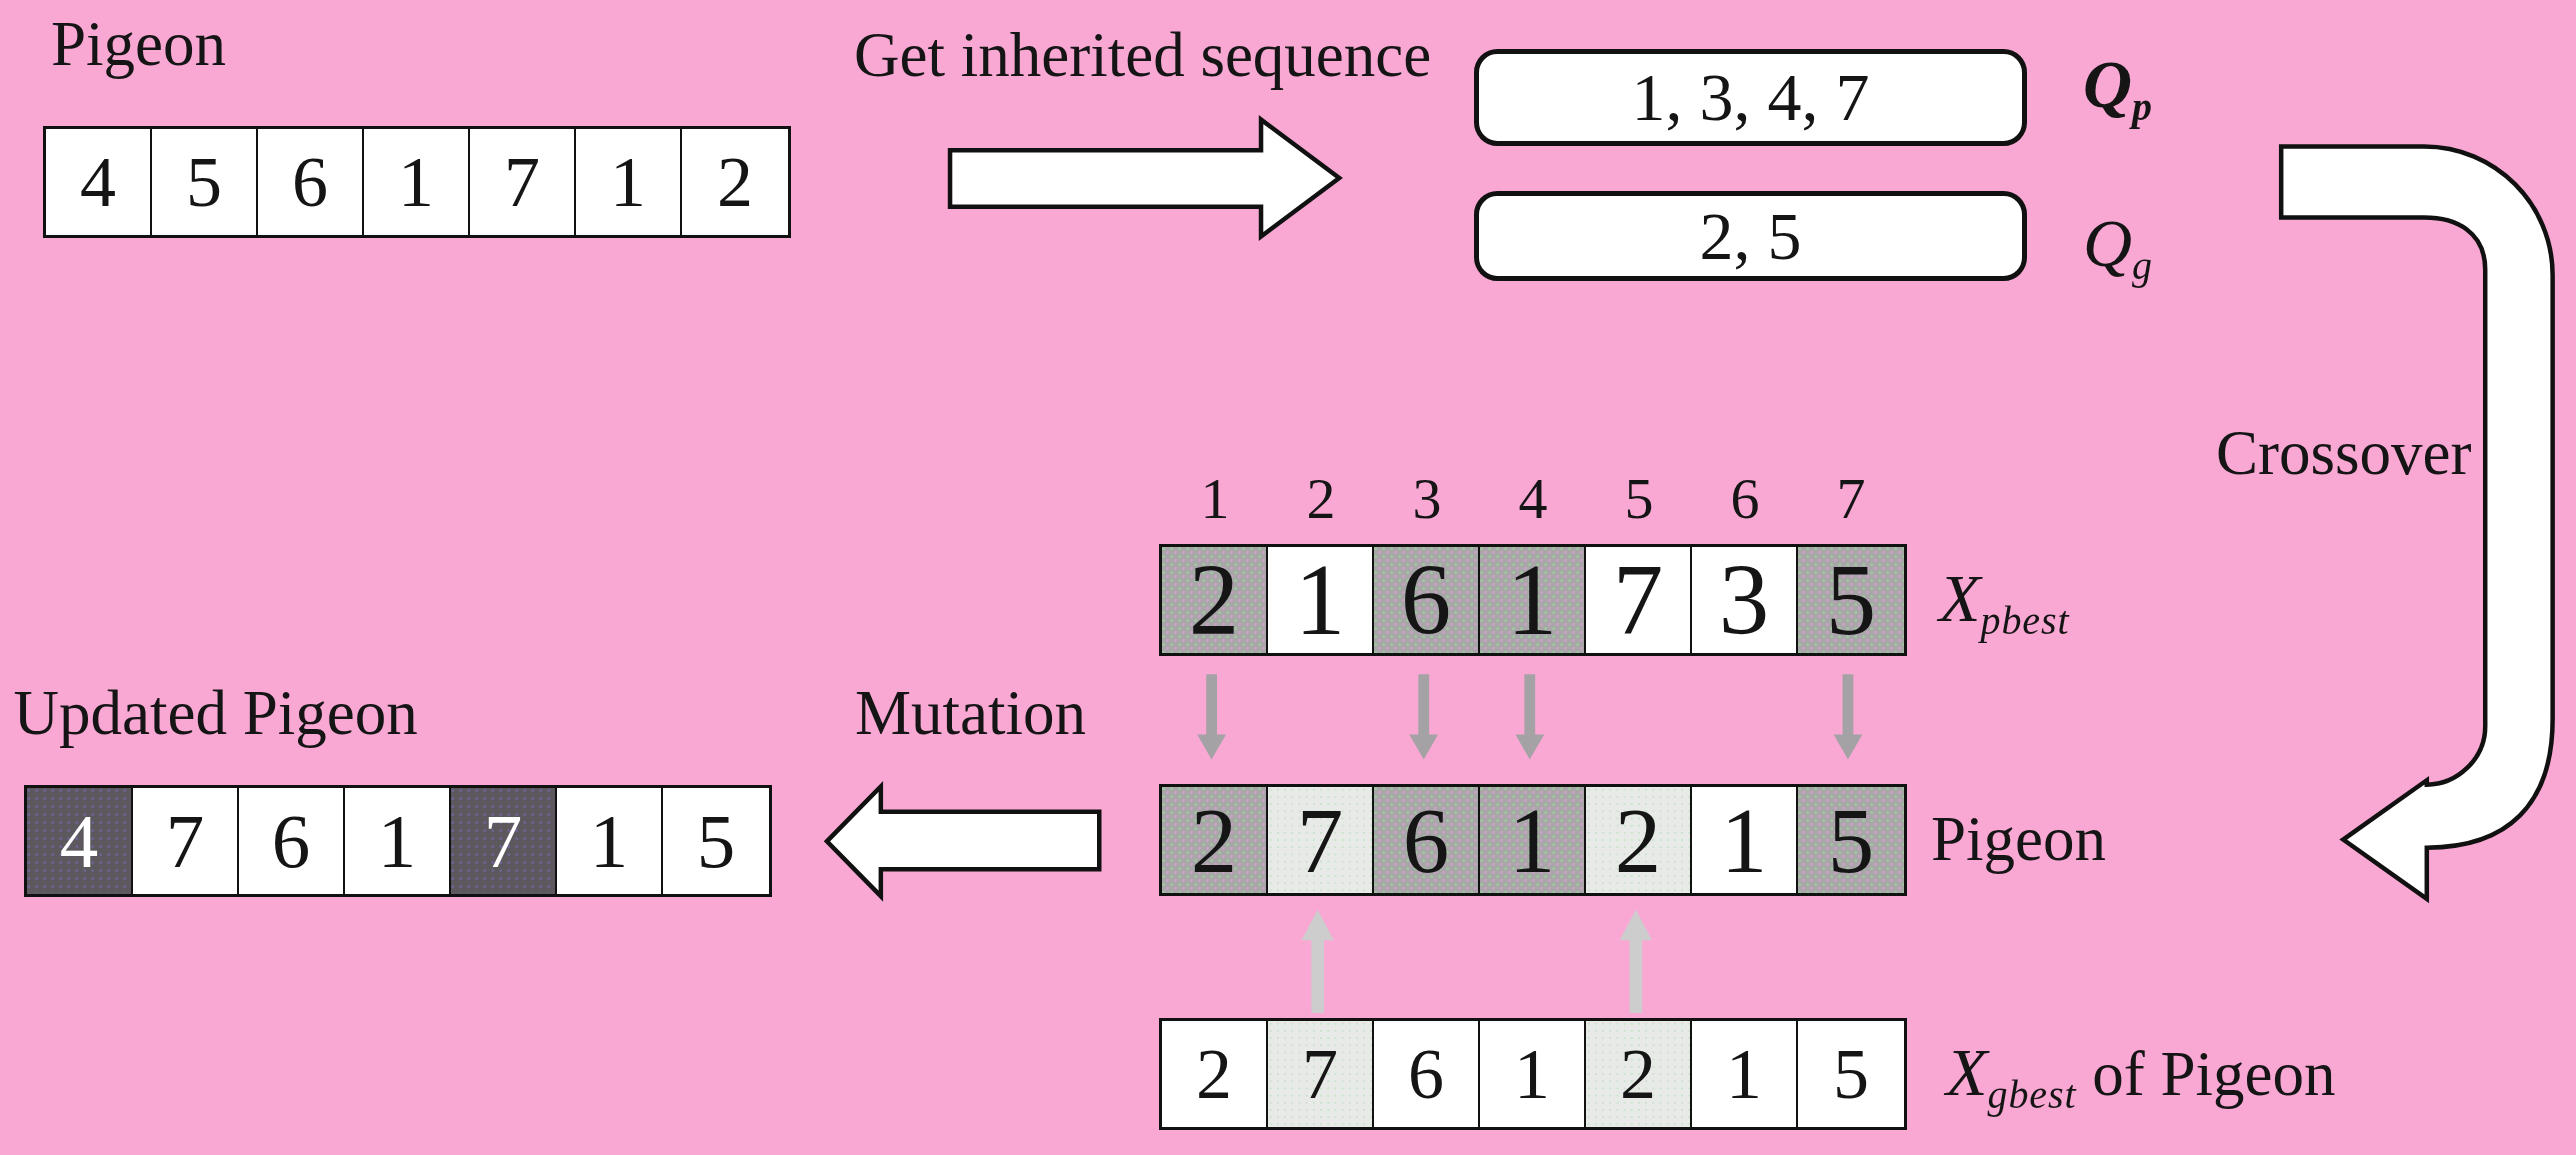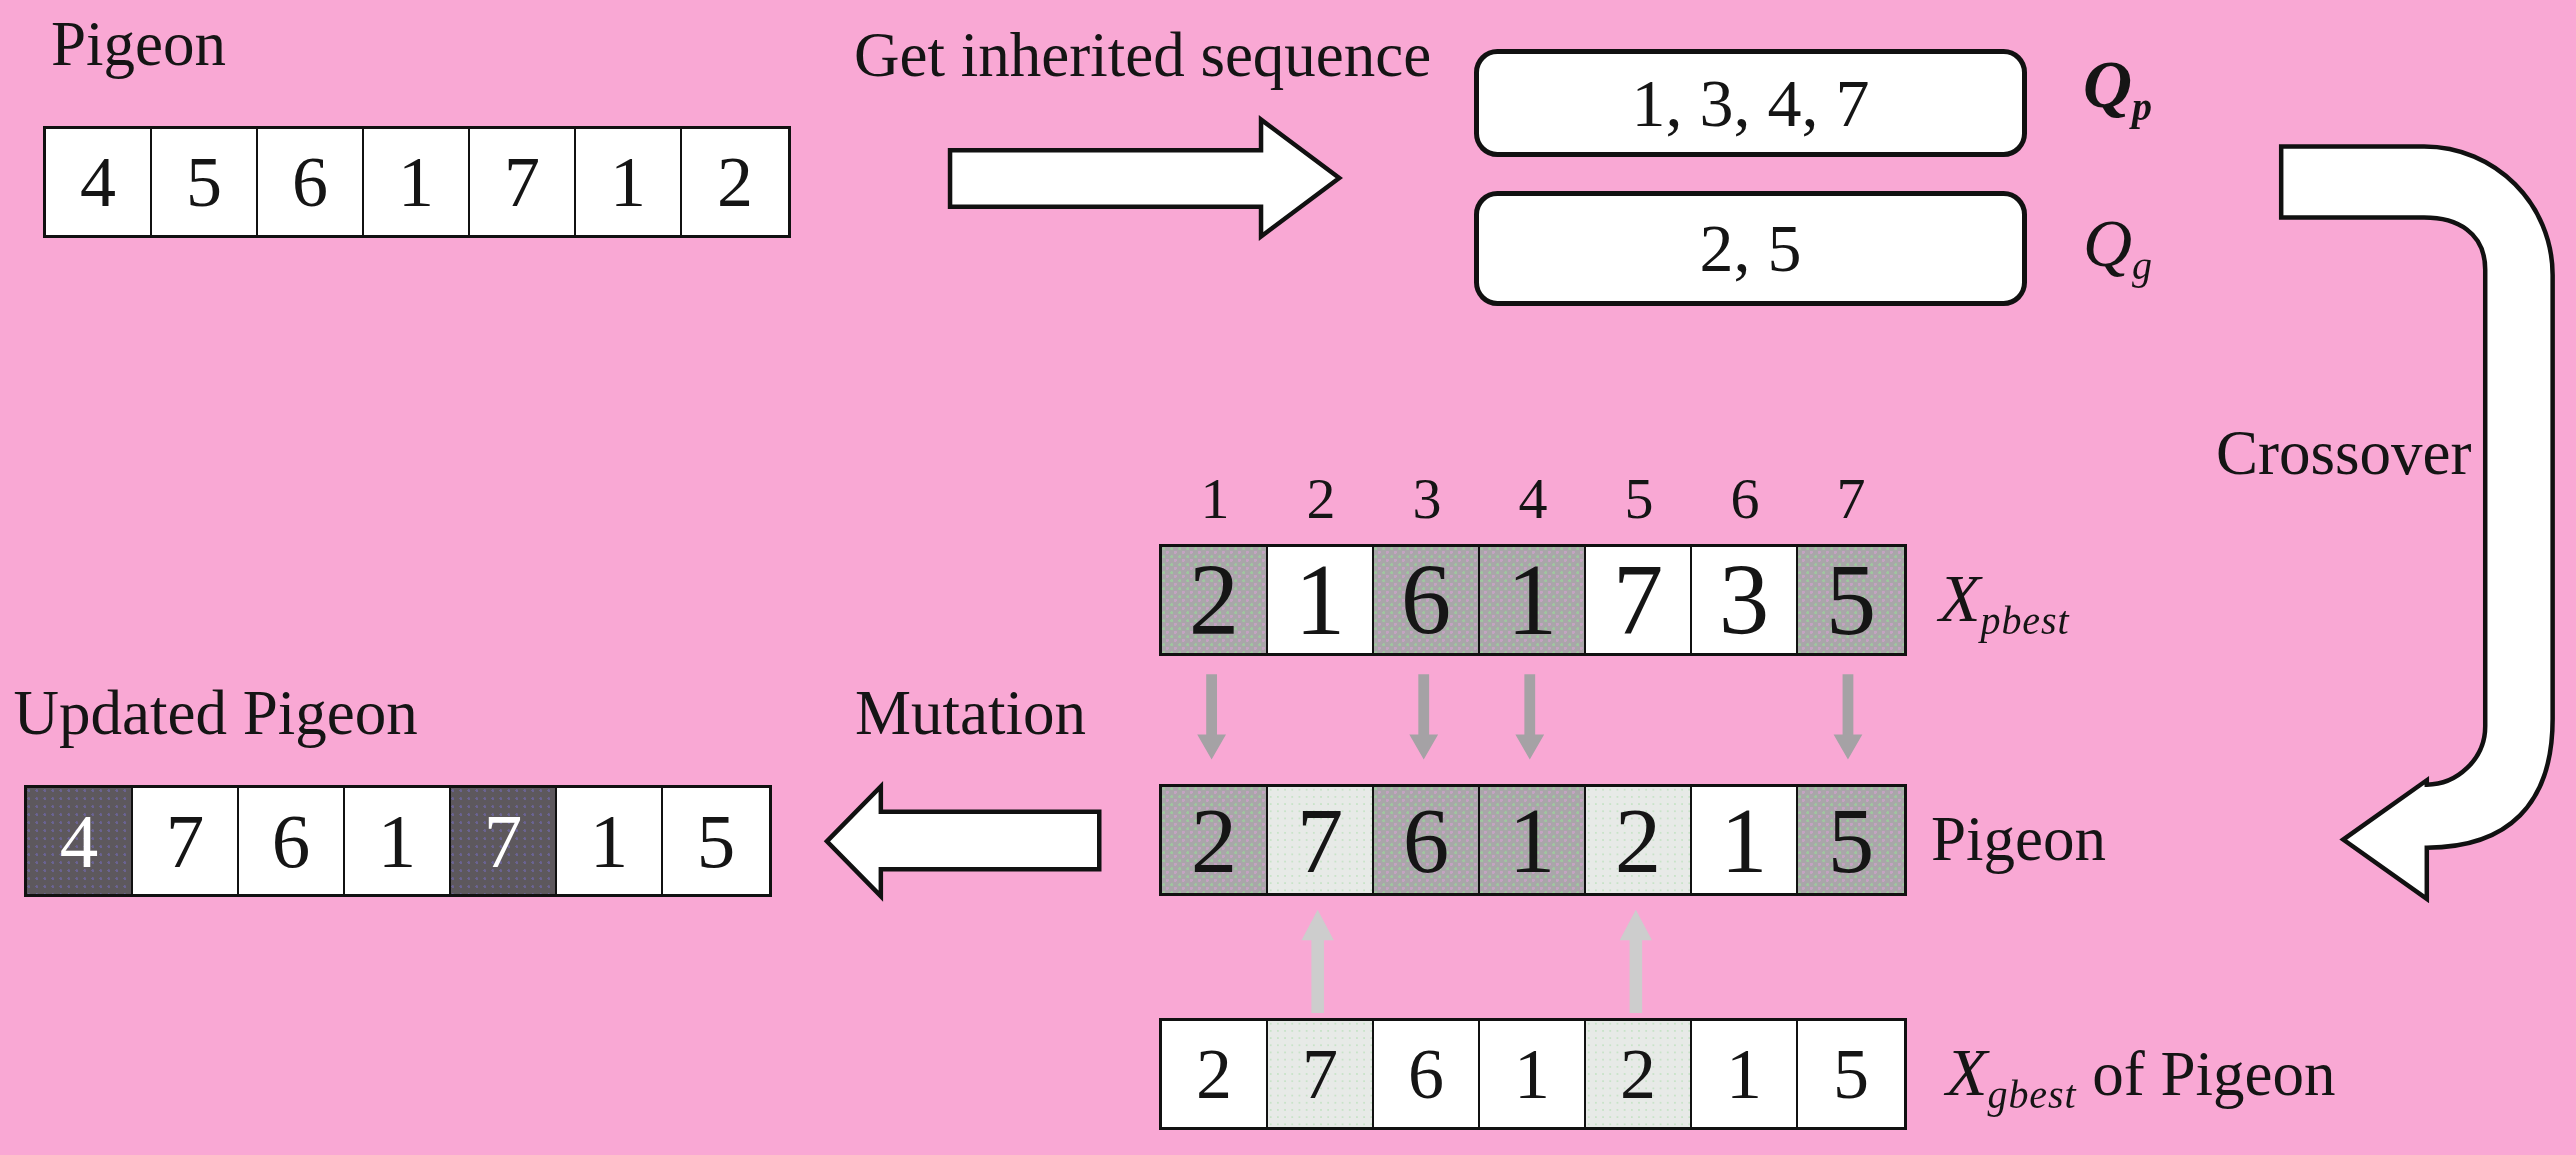--- a/index.html
+++ b/index.html
@@ -71,24 +71,24 @@
   <div class="lbl math" style="left:2083px;top:209px;">
     <span>Q</span><span class="sub">g</span>
   </div>
   <div class="lbl math" style="left:1939px;top:564px;">
     <span>X</span><span class="sub">pbest</span>
   </div>
   <div class="lbl math" style="left:1934px;top:1038px;margin-left:12px;">
     <span>X</span><span class="sub">gbest</span><span style="font-style:normal;font-size:63px;"> of Pigeon</span>
   </div>
 
-  <div style="position:absolute;left:1474px;top:49px;width:553px;height:108px;box-sizing:border-box;
+  <div style="position:absolute;left:1474px;top:49px;width:553px;height:97px;box-sizing:border-box;
               border:5.4px solid #111;border-radius:23.4px;display:flex;align-items:center;justify-content:center;
               font-size:68px;background:#fff;">1, 3, 4, 7</div>
-  <div style="position:absolute;left:1474px;top:191px;width:553px;height:115px;box-sizing:border-box;
+  <div style="position:absolute;left:1474px;top:191px;width:553px;height:90px;box-sizing:border-box;
               border:5.4px solid #111;border-radius:23.4px;display:flex;align-items:center;justify-content:center;
               font-size:68px;background:#fff;">2, 5</div>
 
   <div class="seq-row f-top" style="left:43px;top:126px;">
       <div class="cell shade-white">4</div>
       <div class="cell shade-white">5</div>
       <div class="cell shade-white">6</div>
       <div class="cell shade-white">1</div>
       <div class="cell shade-white">7</div>
       <div class="cell shade-white">1</div>

